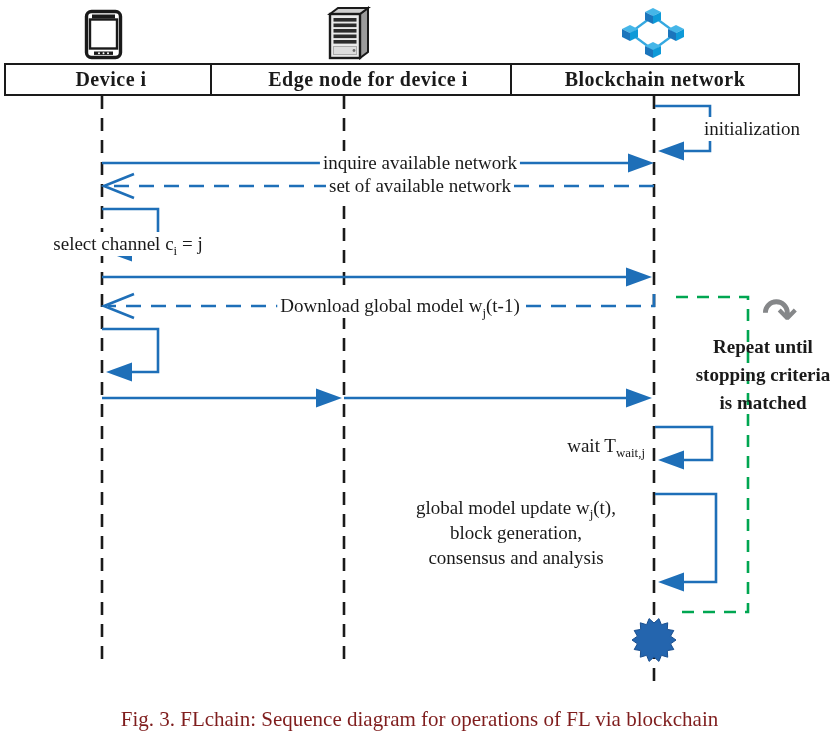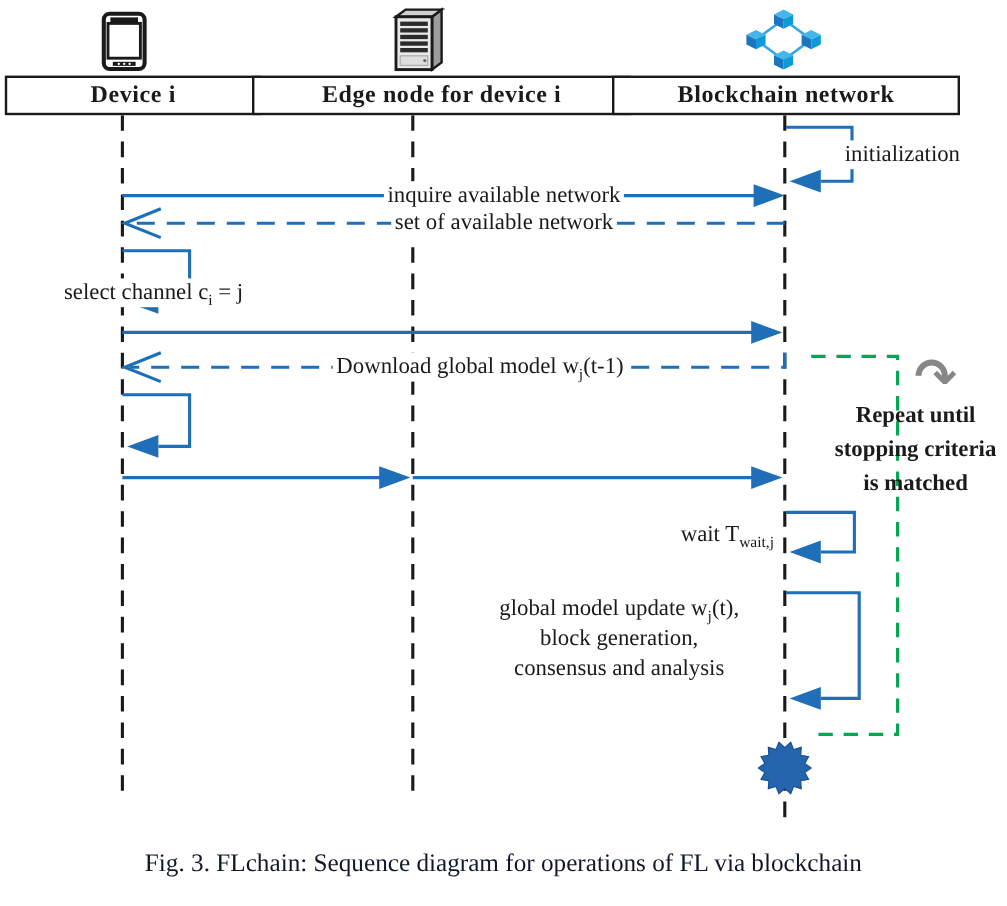--- a/index.html
+++ b/index.html
@@ -12,21 +12,21 @@
   .lbl{position:absolute;white-space:nowrap;font-weight:normal;font-size:19px;
        background:#fff;padding:0 3px;transform:translate(-50%,-50%);line-height:24px;}
   .lbl.multiline{text-align:center;}
   .lbl.right-anchor{transform:translate(-100%,-50%);}
   .lbl sub{font-size:68%;line-height:0;}
   .repeat-note{position:absolute;white-space:nowrap;text-align:center;font-weight:bold;
                font-size:19px;line-height:28px;transform:translate(-50%,0);background:transparent;}
   .repeat-glyph{position:absolute;font-family:"DejaVu Sans",sans-serif;font-weight:bold;
                 font-size:42px;color:#858789;line-height:1;}
   .caption{position:absolute;width:100%;text-align:center;font-size:21px;font-weight:normal;
-           color:#0f172a;}
+           color:#7f1d1d;}
 </style>
 </head>
 <body>
 
 <div class="canvas">
 
   <svg width="839" height="755" viewBox="0 0 839 755">
 
     <line x1="102" y1="96" x2="102" y2="668" stroke="#1a1a1a" stroke-width="2.6" stroke-dasharray="13 9"></line>
     <line x1="344" y1="96" x2="344" y2="662" stroke="#1a1a1a" stroke-width="2.6" stroke-dasharray="13 9"></line>

